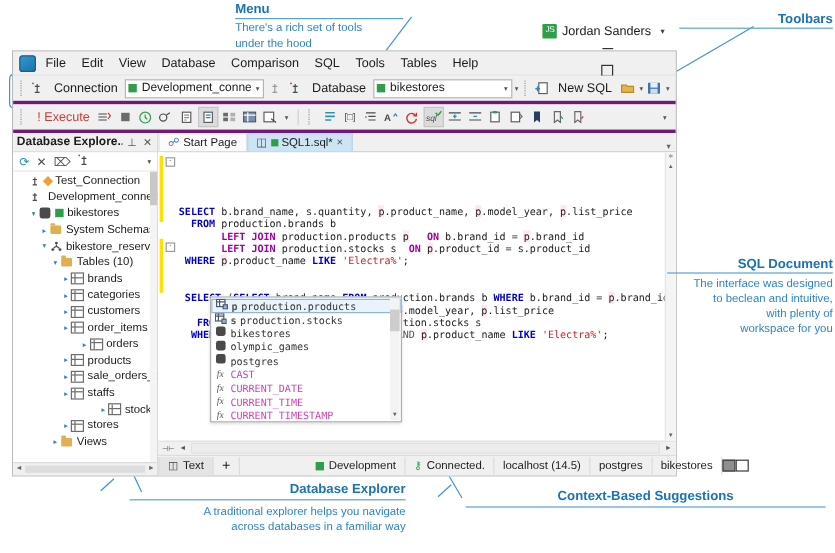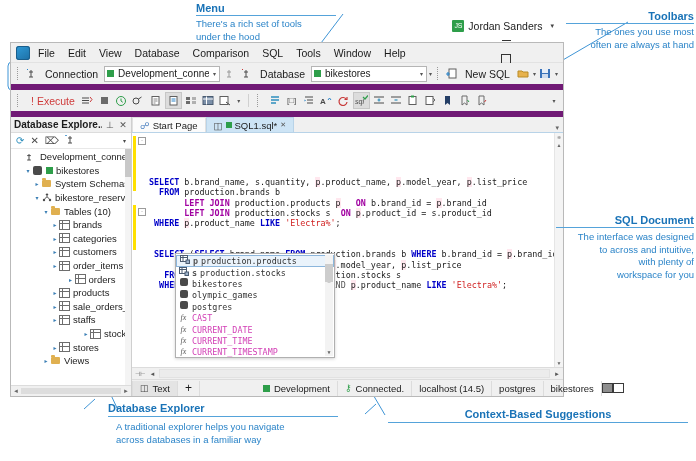--- a/index.html
+++ b/index.html
@@ -43,21 +43,21 @@
     letter-spacing:-0.3px;
   }
   .acct-name{font-size:10.5px;}
   .caret{font-size:7px;color:#444;margin-left:4px;}
   .winbtn{width:26px;height:18px;display:flex;align-items:center;justify-content:center;font-size:10px;color:#333;}
   .winbtn .sq{width:8px;height:8px;border:1px solid #333;}
   .winbtn .dash{width:9px;height:1px;background:#333;}
   
   .toolbar{
     height:21px;display:flex;align-items:center;
-    background:#f0f0f0;border-bottom:6px solid #701a75;flex:0 0 auto;
+    background:#f0f0f0;border-bottom:3px solid #701a75;flex:0 0 auto;
     padding-left:3px;gap:2px;
   }
   .grip{width:5px;height:13px;border-left:1px dotted #9a9a9a;margin:0 3px;}
   .tb-label{font-size:10.5px;color:#1b1b1b;padding:0 4px;white-space:nowrap;}
   .combo{
     height:14px;min-width:110px;background:#fff;border:1px solid #b5b5b5;
     display:flex;align-items:center;padding:0 2px;gap:4px;font-size:10px;
   }
   .combo .sw{width:7px;height:7px;background:#2e9e4a;flex:0 0 auto;}
   .combo .txt{flex:1;white-space:nowrap;overflow:hidden;}
@@ -208,21 +208,21 @@
   <div class="titlebar">
     <div class="app-logo"></div>
     <div class="menu">
       <div class="menu-item">File</div>
       <div class="menu-item">Edit</div>
       <div class="menu-item">View</div>
       <div class="menu-item">Database</div>
       <div class="menu-item">Comparison</div>
       <div class="menu-item">SQL</div>
       <div class="menu-item">Tools</div>
-      <div class="menu-item">Window</div>
+      <div class="menu-item">Tables</div>
       <div class="menu-item">Help</div>
     </div>
     <div class="title-right">
       <div class="acct">
         <div class="acct-badge">JS</div>
         <div class="acct-name">Jordan Sanders</div>
         <div class="caret">▾</div>
       </div>
       <div class="winbtn">
           <div class="dash"></div>
@@ -447,20 +447,30 @@
         <div class="bi">
           <svg width="11" height="11" viewBox="0 0 11 11">
               <path d="M5 2v7M3 4h4M3 9h4" stroke="#4a4a4a" fill="none"></path>
               <path d="M0.5 1l1 1M0.5 2l1-1" stroke="#2b84c8"></path>
             </svg>
         </div>
         <div class="bi" style="margin-left:auto;font-size:6px">▾</div>
       </div>
       <div class="tree">
         <div id="tree-rows">
+            <div class="trow" style="padding-left: 4px;">
+              <span class="exp-arrow"></span>
+              <span class="tico">
+                <svg width="10" height="10" viewBox="0 0 10 10">
+                  <path d="M5 2v6M3.2 3.6h3.6M3.2 8h3.6" stroke="#4a4a4a" fill="none"></path>
+                </svg>
+              </span>
+              <span class="sqr" style="background: rgb(240, 160, 48); margin-left: 3px; transform: rotate(45deg); width: 6px; height: 6px;"></span>
+              <span class="tlabel">Test_Connection</span>
+            </div>
             <div class="trow" style="padding-left: 4px;">
               <span class="exp-arrow"></span>
               <span class="tico">
                 <svg width="10" height="10" viewBox="0 0 10 10">
                   <path d="M5 2v6M3.2 3.6h3.6M3.2 8h3.6" stroke="#4a4a4a" fill="none"></path>
                 </svg>
               </span>
               <span class="sqr" style="background: rgb(46, 158, 74); margin-left: 3px;"></span>
               <span class="tlabel">Development_connection</span>
             </div>
@@ -720,34 +730,32 @@
 <div class="ann" style="left:196px;top:2px;width:140px;">
   <div class="ttl">Menu</div>
   <div class="rule" style="margin:1px 0 2px 0"></div>
   <div class="desc" style="white-space:pre-line">There's a rich set of tools
 under the hood</div>
 </div>
 
 <div class="ann" style="left:566px;top:10px;width:128px;text-align:right">
   <div class="ttl">Toolbars</div>
   <div class="rule" style="margin:1px 0 2px 0"></div>
-  <div class="desc" style="white-space:pre-line">The ones you use most
-often are always at hand</div>
 </div>
 
 <div class="ann" style="left:556px;top:214px;width:138px;text-align:right">
   <div class="ttl">SQL Document</div>
   <div class="rule" style="margin:1px 0 3px 0"></div>
   <div class="desc" style="white-space:pre-line">The interface was designed
-to across and intuitive,
+to beclean and intuitive,
 with plenty of
 workspace for you</div>
 </div>
 
-<div class="ann" style="left:108px;top:402px;width:230px;text-align:left">
+<div class="ann" style="left:108px;top:402px;width:230px;text-align:right">
   <div class="ttl">Database Explorer</div>
   <div class="rule" style="margin:2px 0 4px 0"></div>
   <div class="desc" style="white-space:pre-line;padding-left:8px">A traditional explorer helps you navigate
 across databases in a familiar way</div>
 </div>
 
 <div class="ann" style="left:388px;top:408px;width:300px;text-align:center">
   <div class="ttl">Context-Based Suggestions</div>
   <div class="rule" style="margin:2px 0 4px 0"></div>
 </div>

